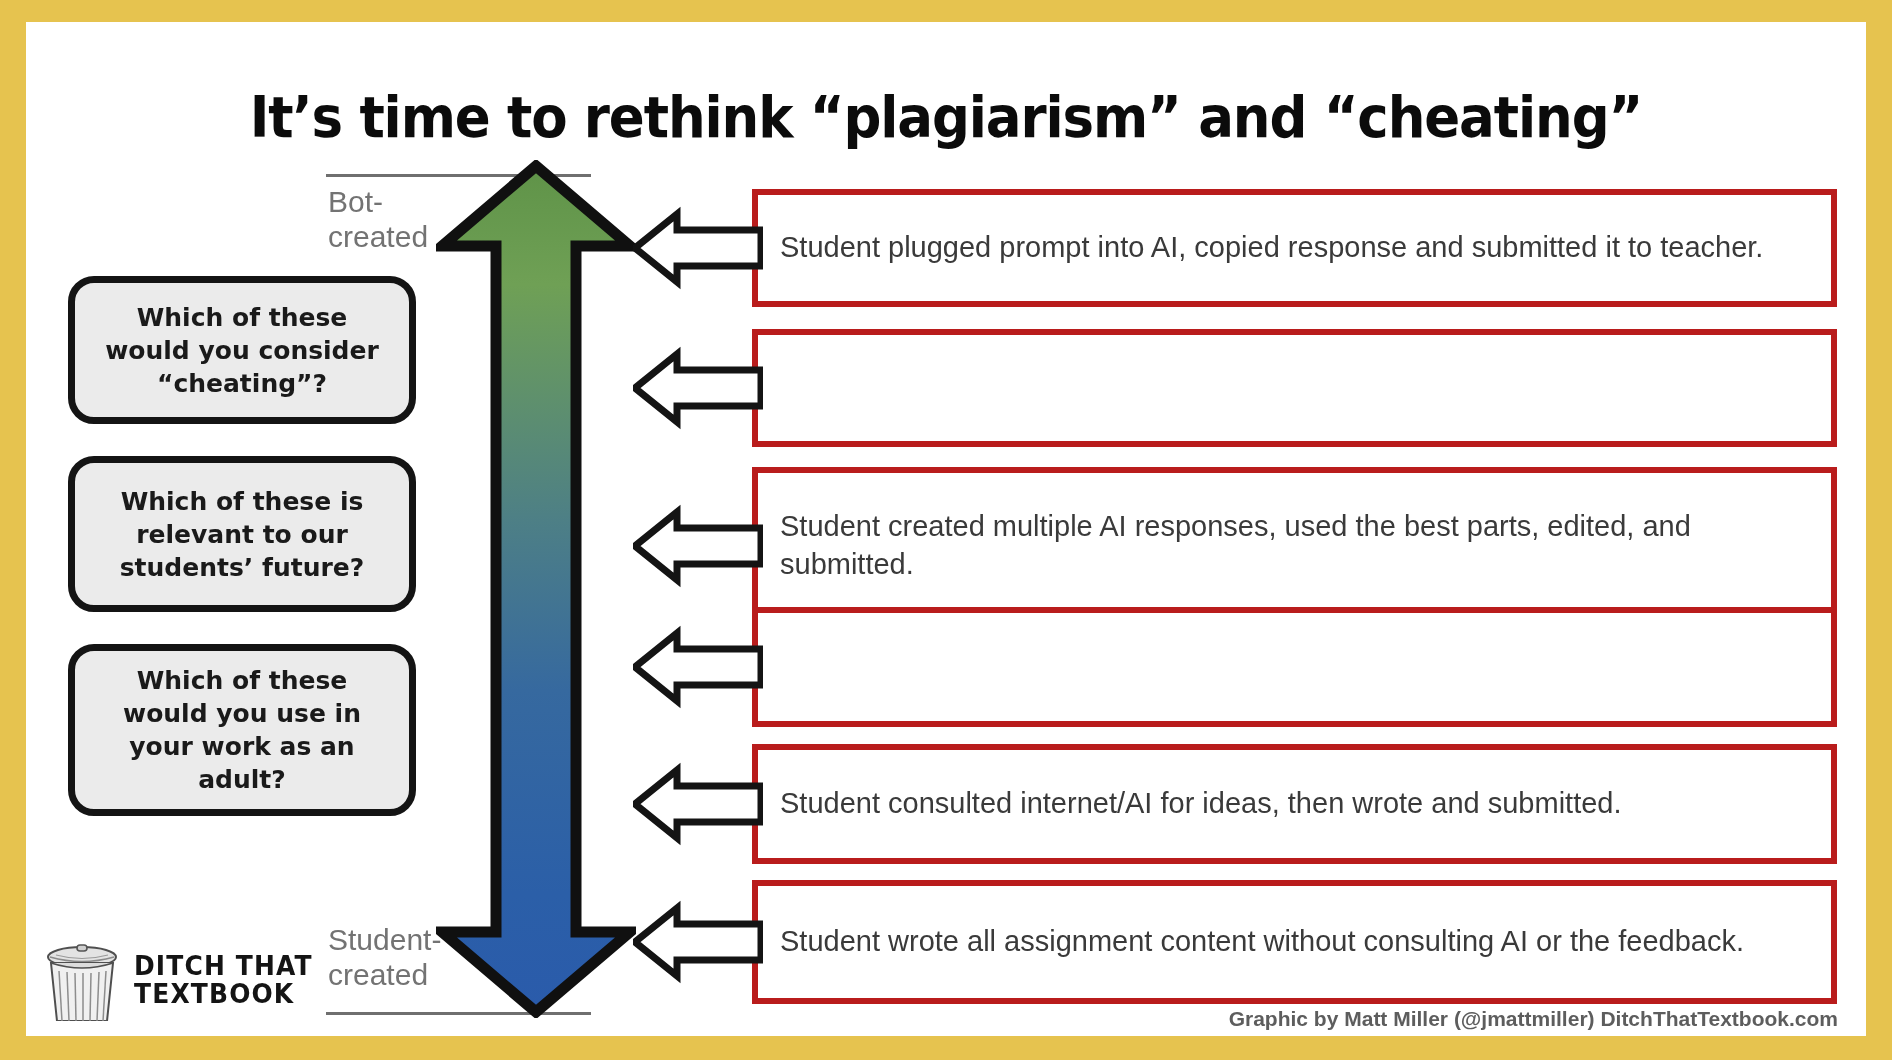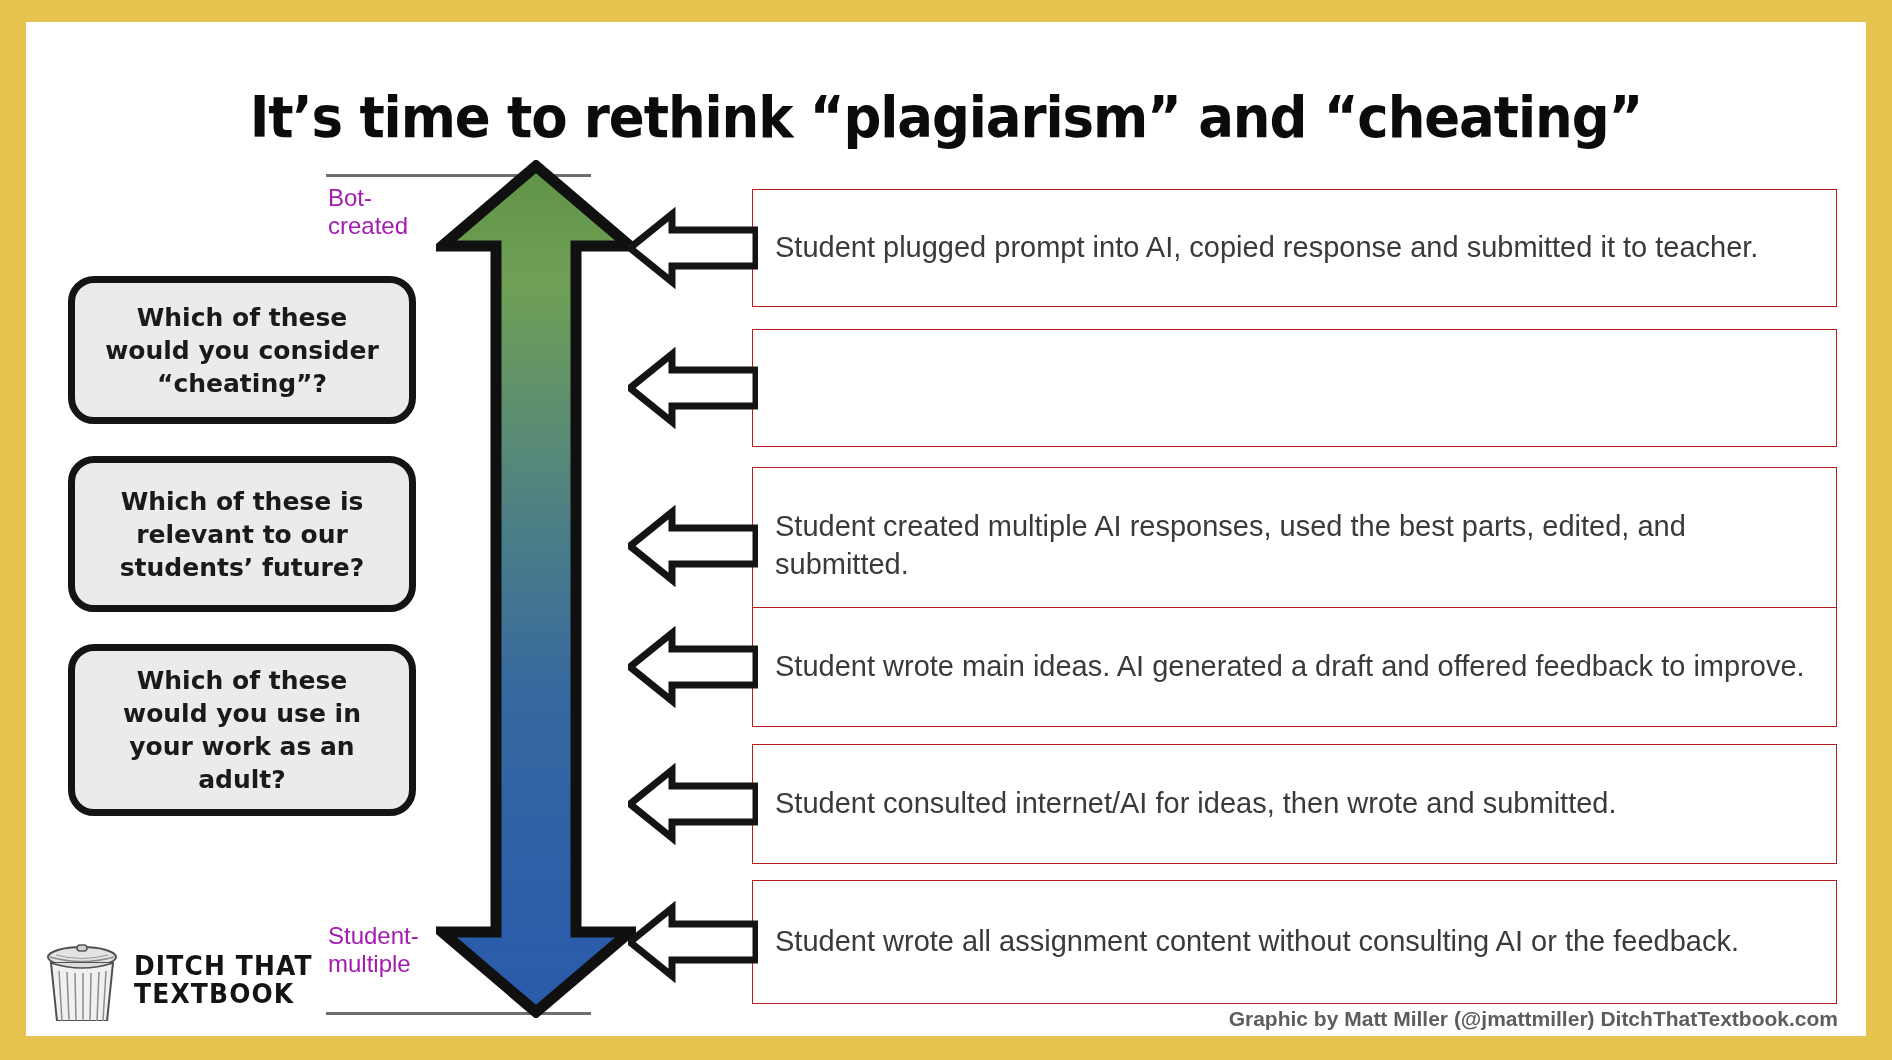--- a/index.html
+++ b/index.html
@@ -90,43 +90,43 @@
     left: 300px;
     top: 990px;
     width: 265px;
     height: 3px;
     background: #6f6f6f;
   }
   .axis-label {
     position: absolute;
     left: 302px;
     font-family: "Liberation Sans", sans-serif;
-    font-size: 24px;
+    font-size: 30px;
     line-height: 1.18;
-    color: #a21caf;
+    color: #737373;
     white-space: pre-line;
   }
   .axis-label-top    { top: 162px; }
   .axis-label-bottom { top: 900px; }
 
   .arrow-wrap {
     position: absolute;
     left: 410px;
     top: 138px;
     width: 200px;
     height: 858px;
   }
   .arrow-wrap svg { display: block; }
 
   
   .sbox {
     position: absolute;
     left: 726px;
     width: 1085px;
-    border: 1px solid #b91c1c;
+    border: 6px solid #b91c1c;
     background: #ffffff;
     box-sizing: border-box;
     display: flex;
     align-items: center;
     padding: 0 22px;
     font-family: "Liberation Sans", sans-serif;
     font-size: 29px;
     line-height: 1.30;
     color: #3a3a3a;
   }
@@ -201,21 +201,21 @@
     </div>
     <div class="qbox qbox-1">
       <span>Which of these is relevant to our students’ future?</span>
     </div>
 
     <div class="axis-rule-top"></div>
     <div class="axis-label axis-label-top">Bot-
 created</div>
 
     <div class="axis-label axis-label-bottom">Student-
-multiple</div>
+created</div>
     <div class="axis-rule-bottom"></div>
 
     <div class="arrow-wrap">
       <svg width="200" height="858" viewBox="0 0 200 858" xmlns="http://www.w3.org/2000/svg">
         <defs>
           <linearGradient id="arrowGrad" x1="0" y1="0" x2="0" y2="1">
             <stop offset="0%" stop-color="#5f9348"></stop>
             <stop offset="14%" stop-color="#6fa055"></stop>
             <stop offset="42%" stop-color="#4d7f86"></stop>
             <stop offset="62%" stop-color="#36699f"></stop>
@@ -252,21 +252,20 @@
       </span>
       <span>Student created multiple AI responses, used the best parts, edited, and submitted.</span>
     </div>
 
     <div class="sbox sbox-3">
       <span class="connector">
         <svg width="130" height="96" viewBox="0 0 130 96" xmlns="http://www.w3.org/2000/svg">
           <polygon points="2,48 44,14 44,30 128,30 128,66 44,66 44,82" fill="#ffffff" stroke="#141414" stroke-width="7" stroke-linejoin="miter"></polygon>
         </svg>
       </span>
-      <span>Student wrote main ideas. AI generated a draft and offered feedback to improve.</span>
     </div>
 
     <div class="sbox sbox-4">
       <span class="connector">
         <svg width="130" height="96" viewBox="0 0 130 96" xmlns="http://www.w3.org/2000/svg">
           <polygon points="2,48 44,14 44,30 128,30 128,66 44,66 44,82" fill="#ffffff" stroke="#141414" stroke-width="7" stroke-linejoin="miter"></polygon>
         </svg>
       </span>
       <span>Student consulted internet/AI for ideas, then wrote and submitted.</span>
     </div>

